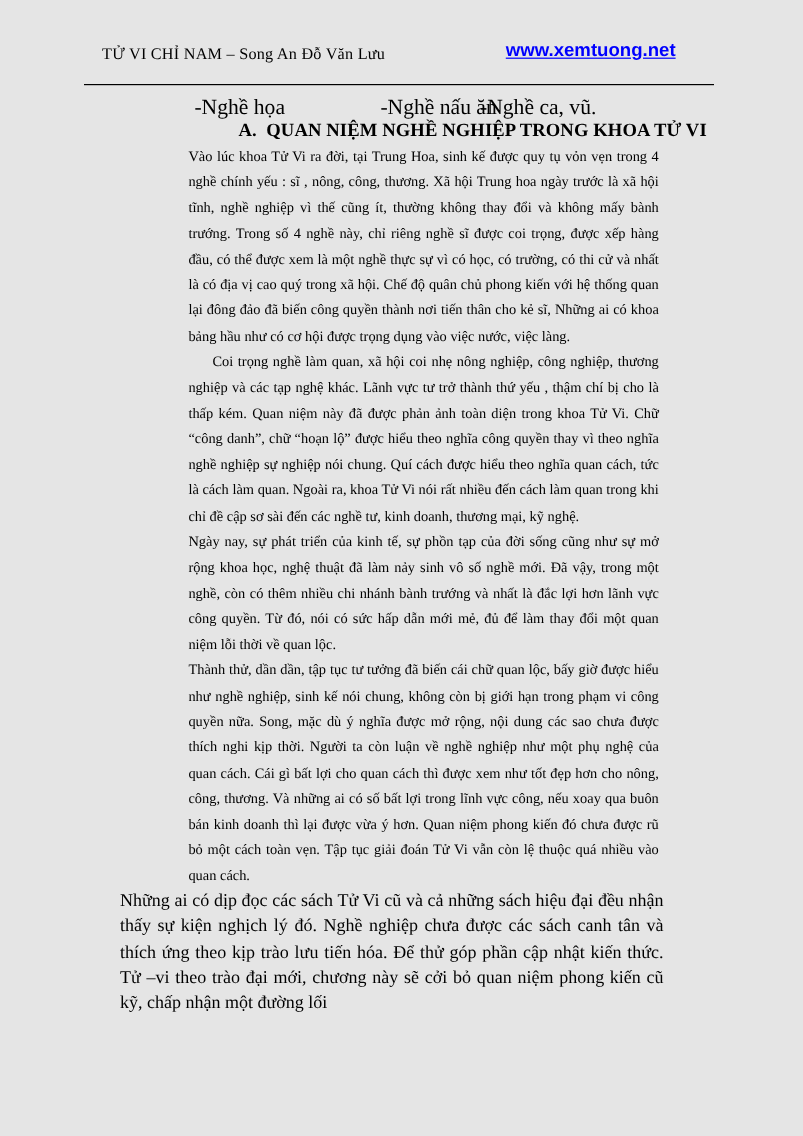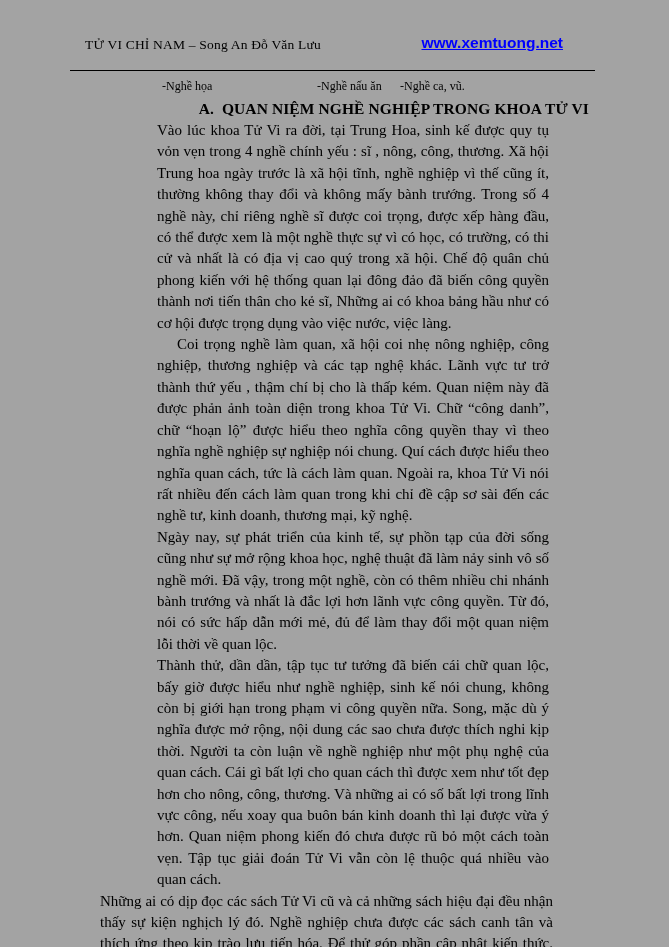--- a/index.html
+++ b/index.html
@@ -3,21 +3,21 @@
 <meta charset="utf-8">
 <style>
   * { margin: 0; padding: 0; box-sizing: border-box; }
   html, body { background: #ffffff; }
   body { font-family: "Liberation Serif", "DejaVu Serif", serif; color: #000; }
 
   .page {
     position: relative;
     width: 669px;
     height: 947px;
-    background: #a3a3a3;
+    background: #e5e5e5;
     overflow: hidden;
   }
 
   .header { position: relative; height: 70px; }
   .header-title {
     position: absolute;
     left: 85px; top: 37px;
     font-size: 13.5px;
     letter-spacing: 0.2px;
     white-space: nowrap;
@@ -38,39 +38,39 @@
     margin-left: 70px;
     width: 525px;
     border: none;
     border-top: 1.8px solid #000;
   }
 
   .jobs-line {
     position: relative;
     height: 20px;
     margin-top: 8px;
-    font-size: 12px;
+    font-size: 18px;
   }
   .job-item { position: absolute; top: 0; white-space: nowrap; }
   .job-item.j0 { left: 162px; }
   .job-item.j1 { left: 317px; }
   .job-item.j2 { left: 400px; }
 
   .section-heading {
     margin: 1px 80px 0 110px;
     text-align: right;
     font-size: 15.5px;
     font-weight: bold;
     white-space: pre-wrap;
     letter-spacing: 0.1px;
   }
 
   .body-block {
     margin: 2px 120px 0 157px; 
-    font-size: 15px;
+    font-size: 12px;
     line-height: 21.4px;
     text-align: justify;
   }
   .body-block p { margin: 0; }
   .body-block p.indent { text-indent: 20px; }
 
   .closing-para {
     margin: 0 116px 0 100px; 
     font-size: 15px;
     line-height: 21.4px;

